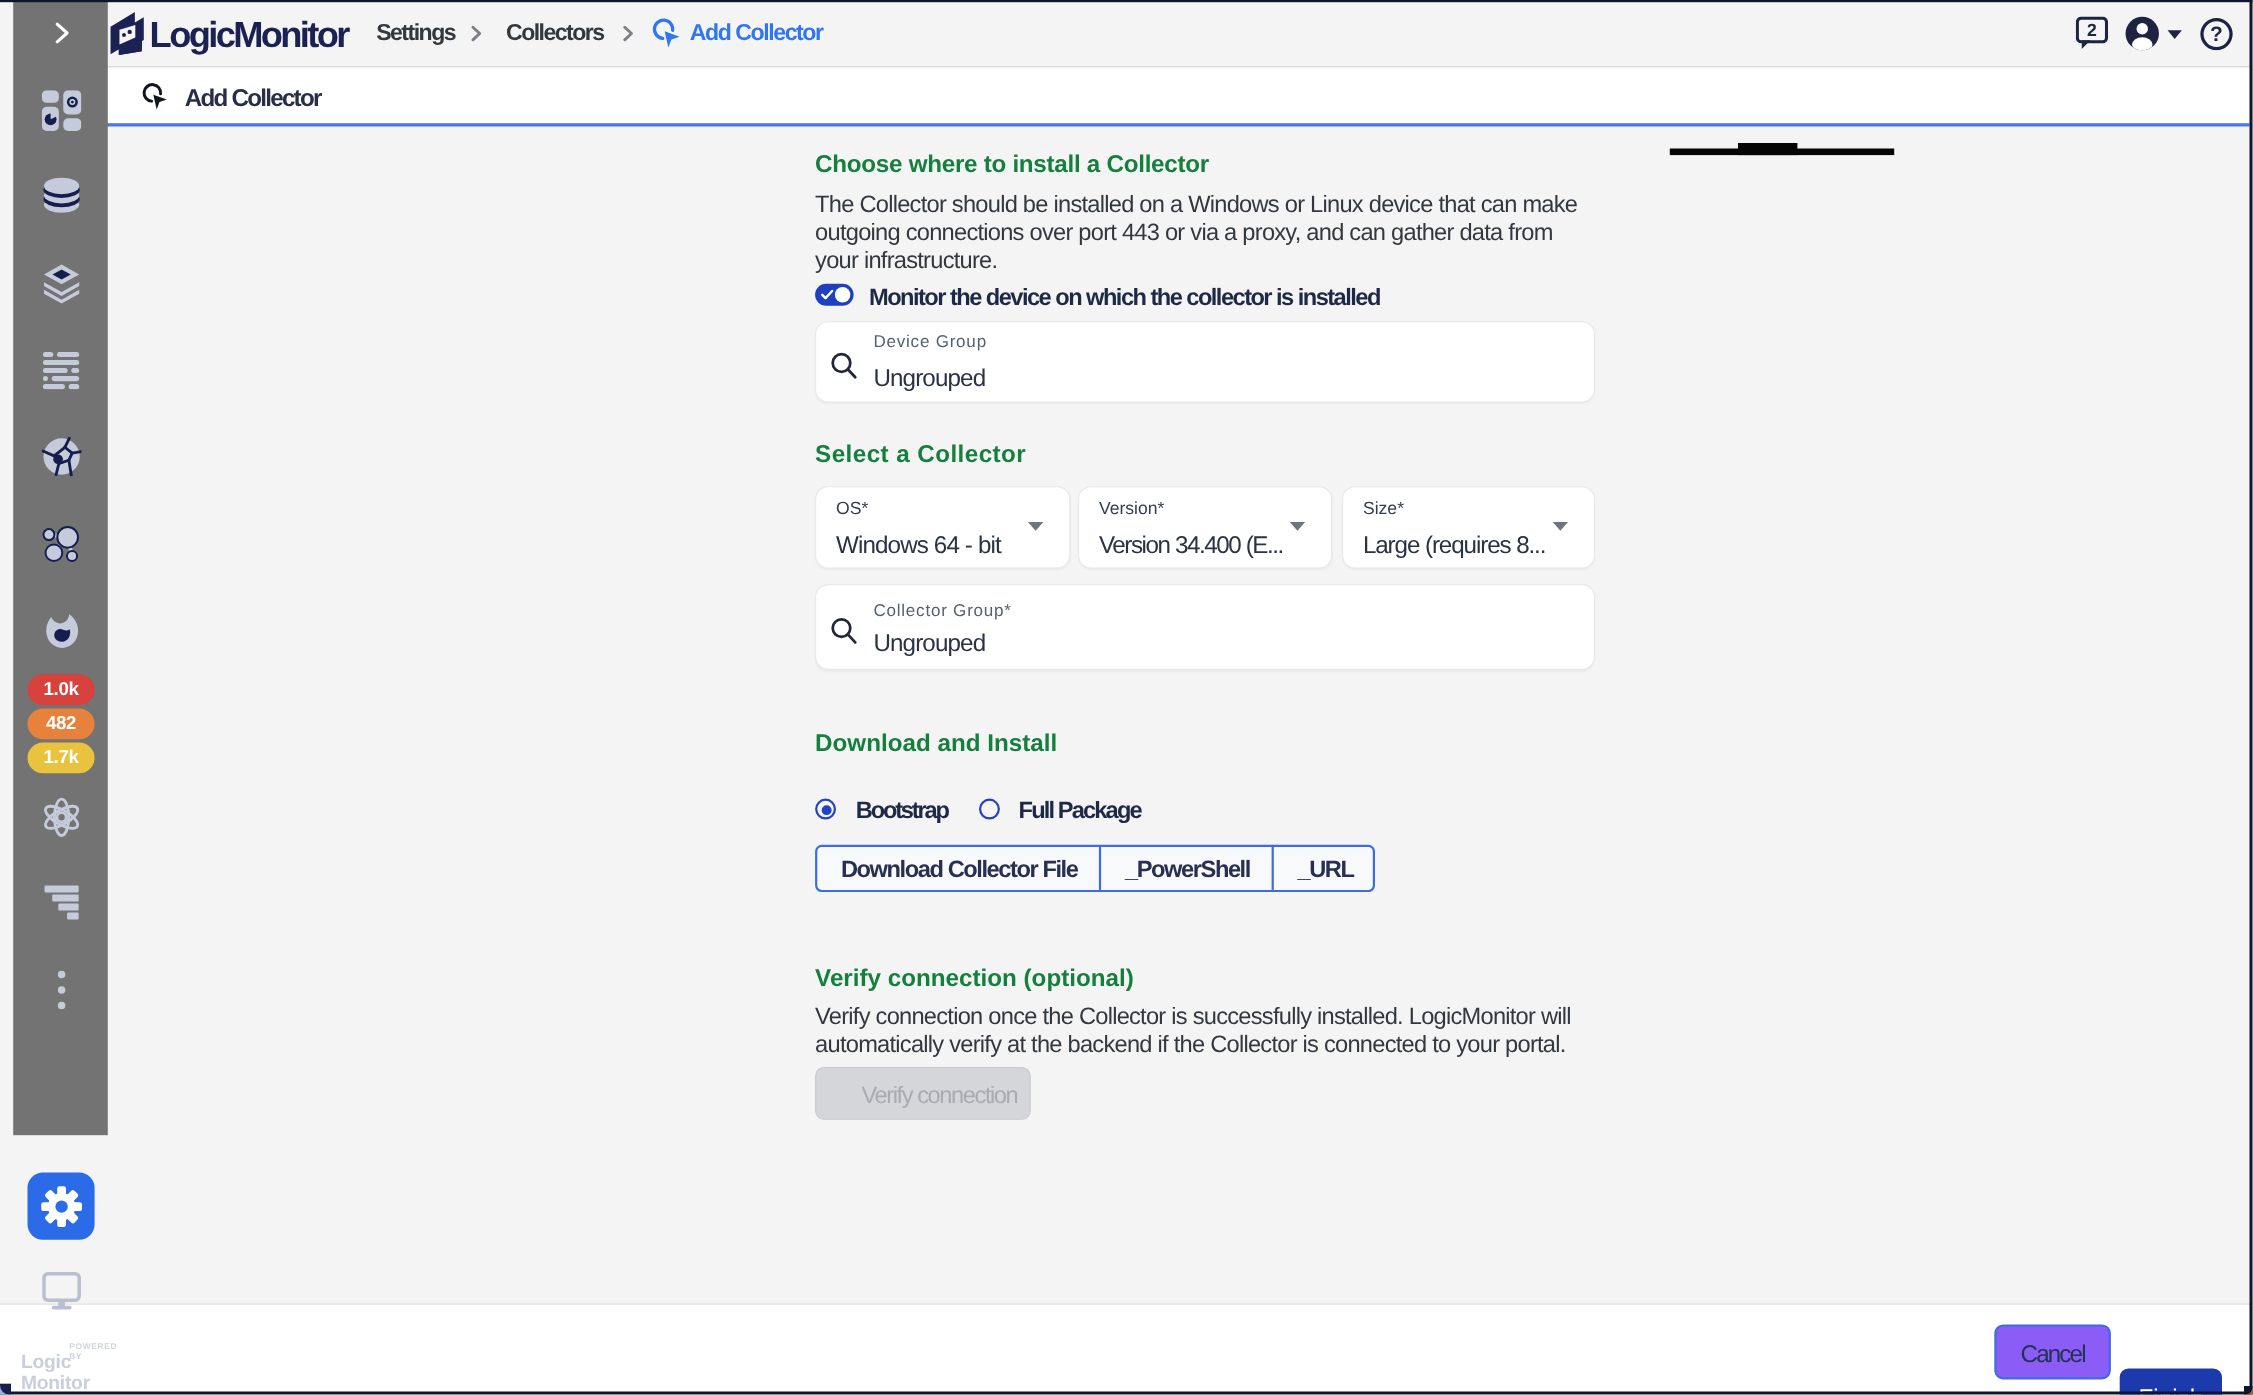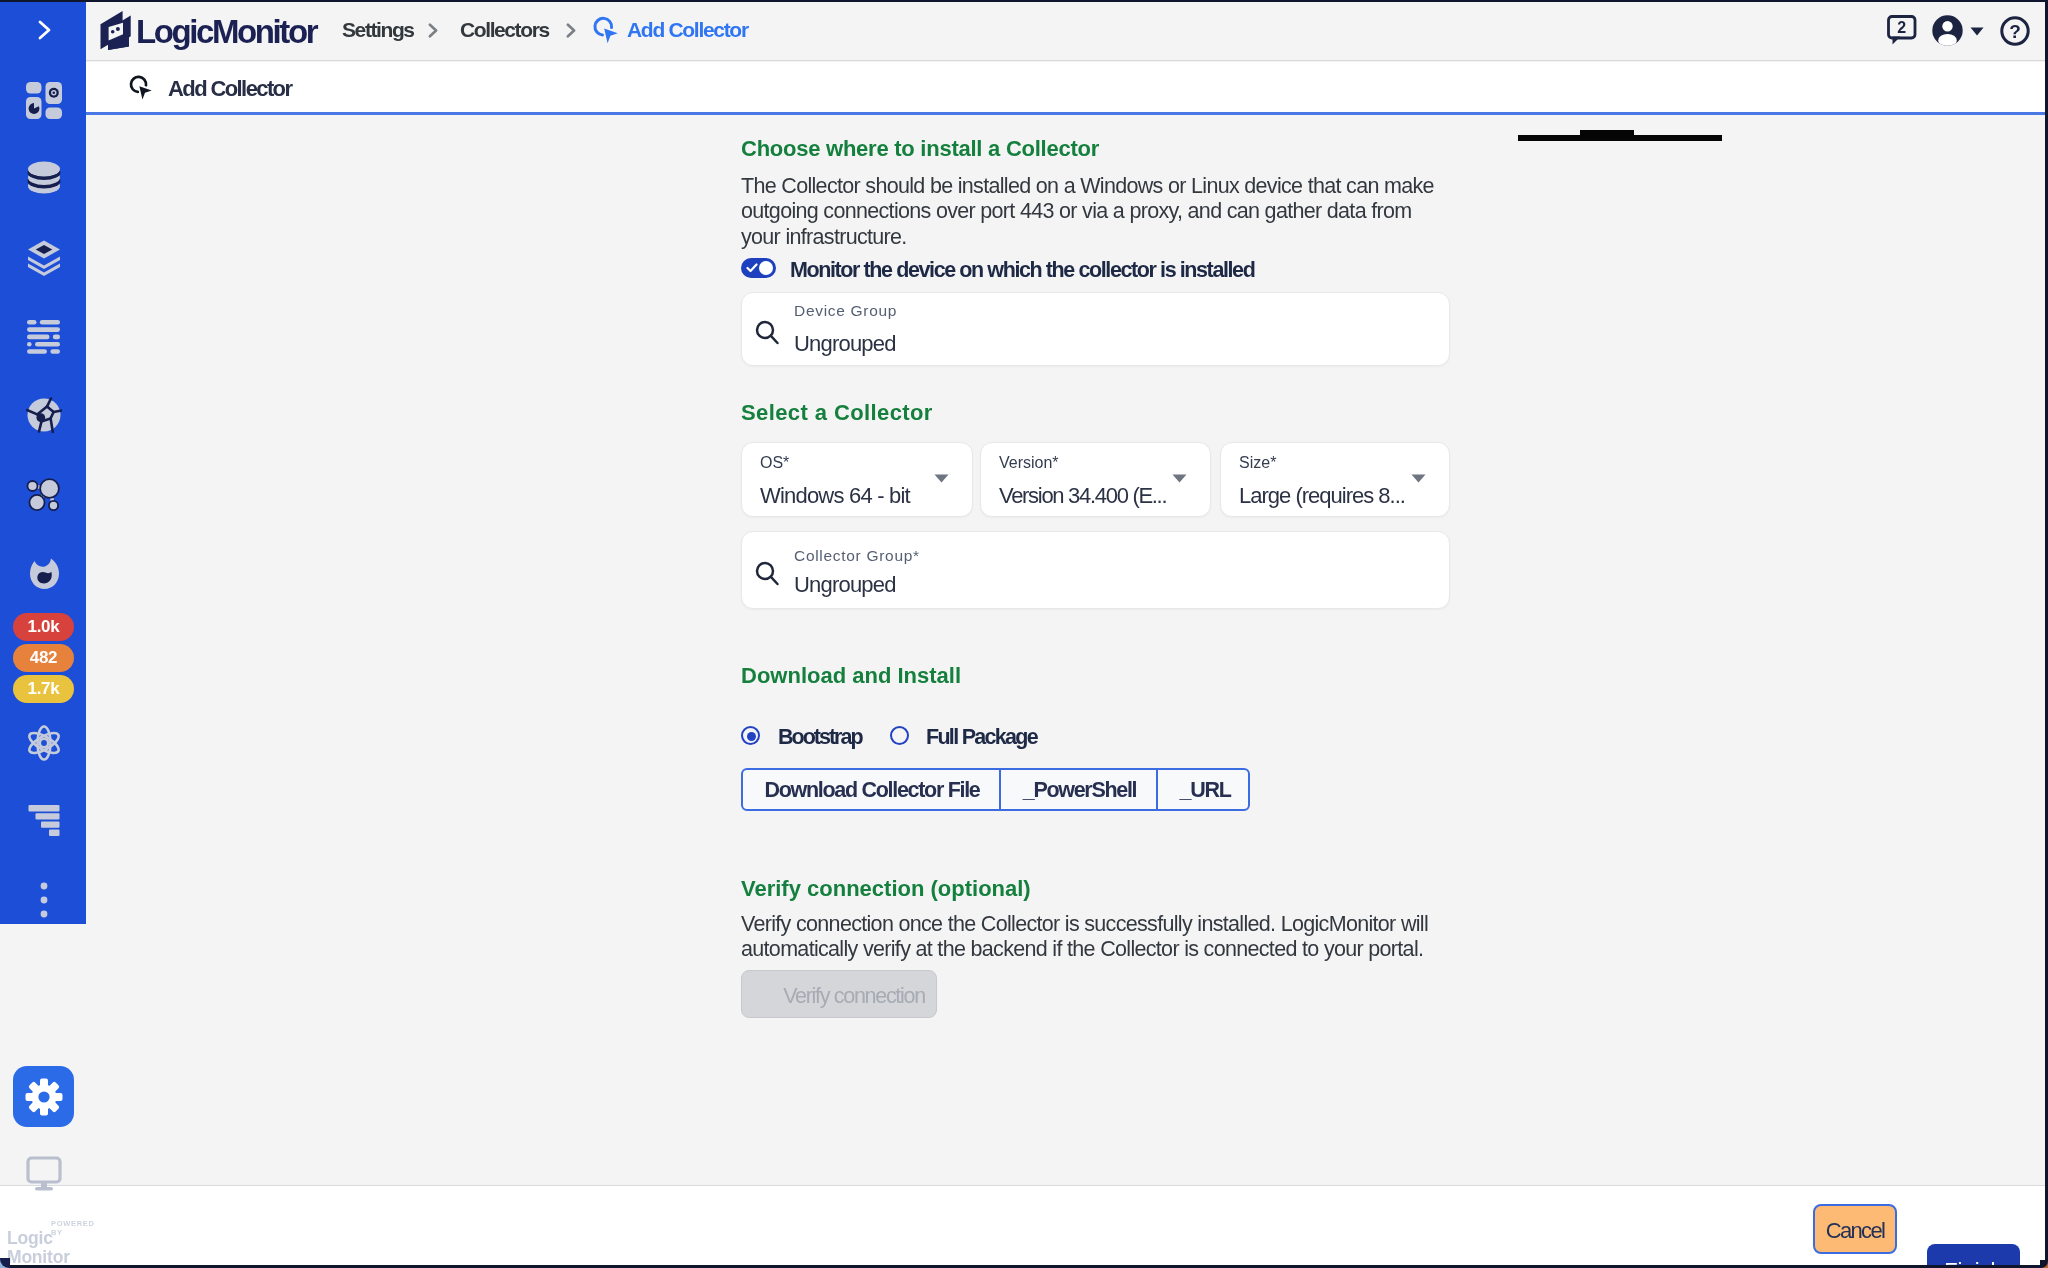--- a/index.html
+++ b/index.html
@@ -7,21 +7,21 @@
   body { font-family:"Liberation Sans", sans-serif; }
   #page { position:relative; width:2048px; height:1268px; background:#f4f4f5; overflow:hidden; }
   .abs { position:absolute; }
 
   
   #frame-top { left:0; top:0; width:2048px; height:2px; background:#10152e; z-index:50; }
   #frame-right { right:0; top:0; width:3px; height:1268px; background:#10152e; z-index:50; }
   #frame-bottom { left:0; bottom:0; width:2048px; height:3px; background:#10152e; z-index:50; }
 
   
-  #sidebar { left:0; top:0; width:86px; height:924px; background:#1d4ed8; z-index:10; }
+  #sidebar { left:12px; top:0; width:86px; height:1032px; background:#737373; z-index:10; }
 
   
   #topbar { left:86px; top:2px; width:1959px; height:59px; background:#f4f4f4; border-bottom:1px solid #d8d8d8; z-index:5; }
   #titlebar { left:86px; top:62px; width:1959px; height:50px; background:#ffffff; z-index:5; }
   #blueline { left:86px; top:112px; width:1959px; height:2.5px; background:#4a78e5; z-index:5; }
 
   #logotext { left:136px; top:13px; font-size:33px; font-weight:700; color:#1b2153; letter-spacing:-2.4px; }
 
   .crumb { top:18px; font-size:21px; font-weight:700; color:#33383d; letter-spacing:-1.4px; }
   .crumb-blue { color:#3076f3; }
@@ -42,21 +42,21 @@
   .btngroup .seg { position:absolute; top:0; height:100%; border-left:2px solid #3c6ce1; }
   .btnlabel { font-size:21.5px; font-weight:700; color:#283052; letter-spacing:-1.3px; text-align:center; }
 
   
   .radio-outer { position:absolute; width:19px; height:19px; border-radius:50%; border:2.6px solid #2342c1; background:#f4f4f5; }
   .radio-dot { position:absolute; left:3.6px; top:3.6px; width:9px; height:9px; border-radius:50%; background:#2342c1; }
   .rlabel { font-size:21.5px; font-weight:700; color:#1e2946; letter-spacing:-2.0px; }
 
   
   #footer { left:0px; top:1185px; width:2048px; height:83px; background:#ffffff; border-top:1px solid #d9dade; z-index:8; }
-  #cancel { left:1813px; top:1204px; width:84px; height:50px; border:2px solid #3c6ce1; border-radius:8px; background:#fdba74; color:#233157; font-size:22px; line-height:49px; text-align:center; letter-spacing:-1.7px; z-index:9; }
+  #cancel { left:1813px; top:1204px; width:106px; height:50px; border:2px solid #3c6ce1; border-radius:8px; background:#8b5cf6; color:#233157; font-size:22px; line-height:49px; text-align:center; letter-spacing:-1.7px; z-index:9; }
   #finish { left:1927px; top:1244px; width:93px; height:50px; border-radius:8px; background:#1d3aad; color:#ffffff; font-size:22px; line-height:53px; text-align:center; z-index:9; }
 
   .badge { left:13px; width:61px; height:28px; border-radius:16px; color:#fff; font-size:17px; font-weight:700; text-align:center; line-height:28px; letter-spacing:-0.3px; }
 </style>
 </head>
 <body>
 <div id="page">
 
   <div id="sidebar" class="abs">
 

